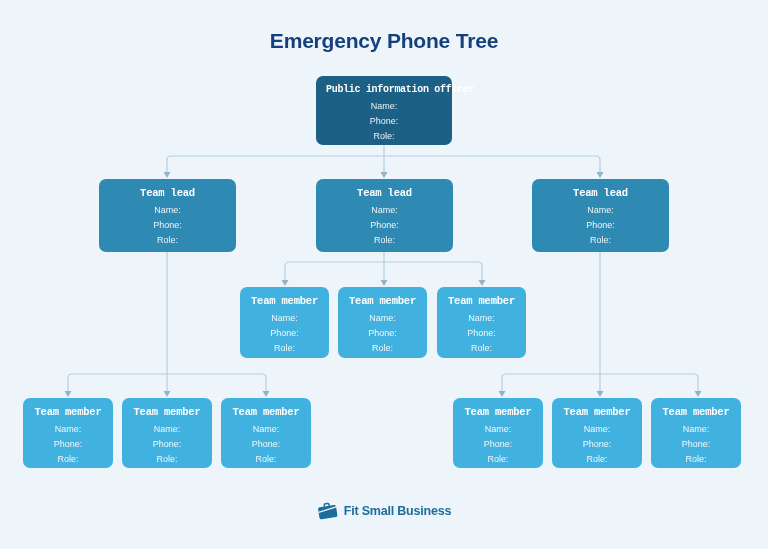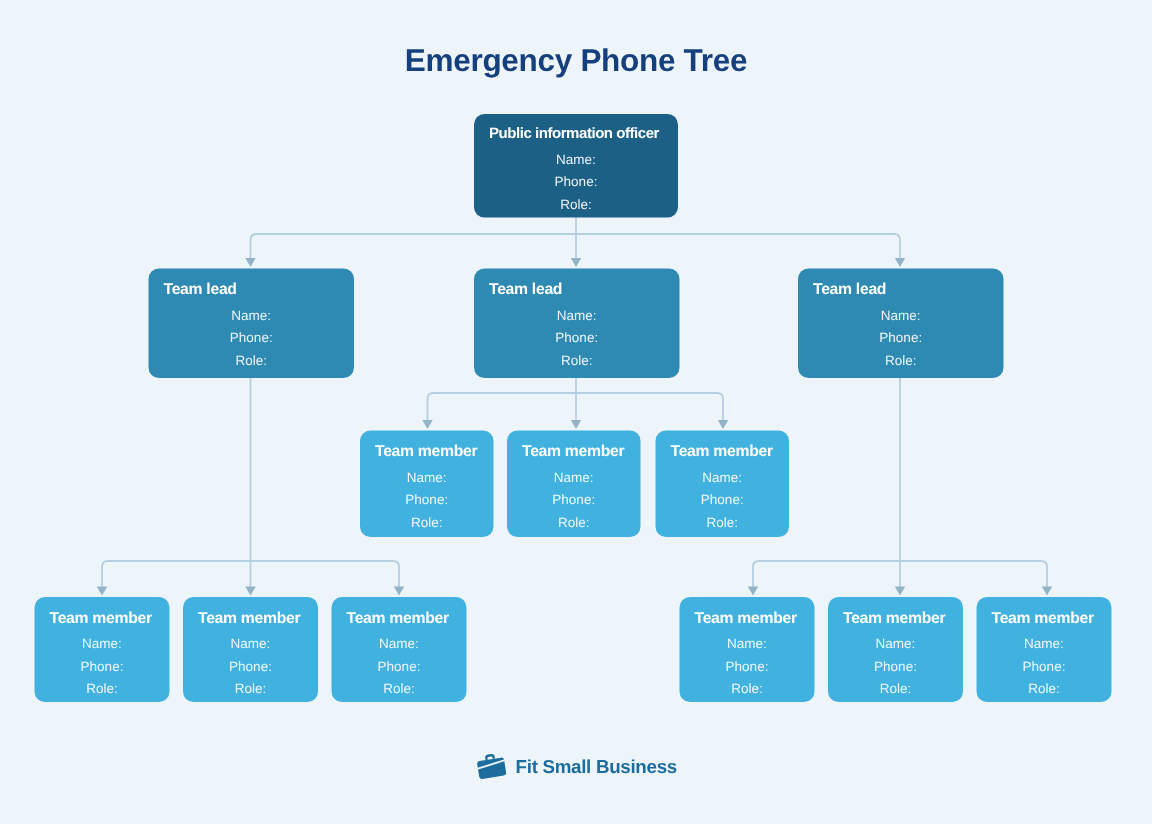--- a/index.html
+++ b/index.html
@@ -31,26 +31,27 @@
     width: 768px; height: 549px;
     pointer-events: none;
   }
   .node {
     position: absolute;
     border-radius: 7px;
     color: var(--box-text, #ffffff);
     padding: 8px 10px 6px 10px;
   }
   .node .node-title {
-    text-align: left;
+    text-align: center;
     font-weight: 700;
     font-size: 10.5px;
     letter-spacing: -0.2px;
     white-space: nowrap;
     margin-bottom: 4px;
+    font-family: Liberation Mono, monospace;
   }
   .node.officer .node-title { font-size: 10px; letter-spacing: -0.3px; }
   .node .node-field {
     font-size: 9px;
     line-height: 15px;
     color: rgba(255,255,255,0.92);
     text-align: center;
   }
   .node.officer { background: var(--officer-box, #1d6086); }
   .node.lead    { background: var(--lead-box, #2f8ab3); }

